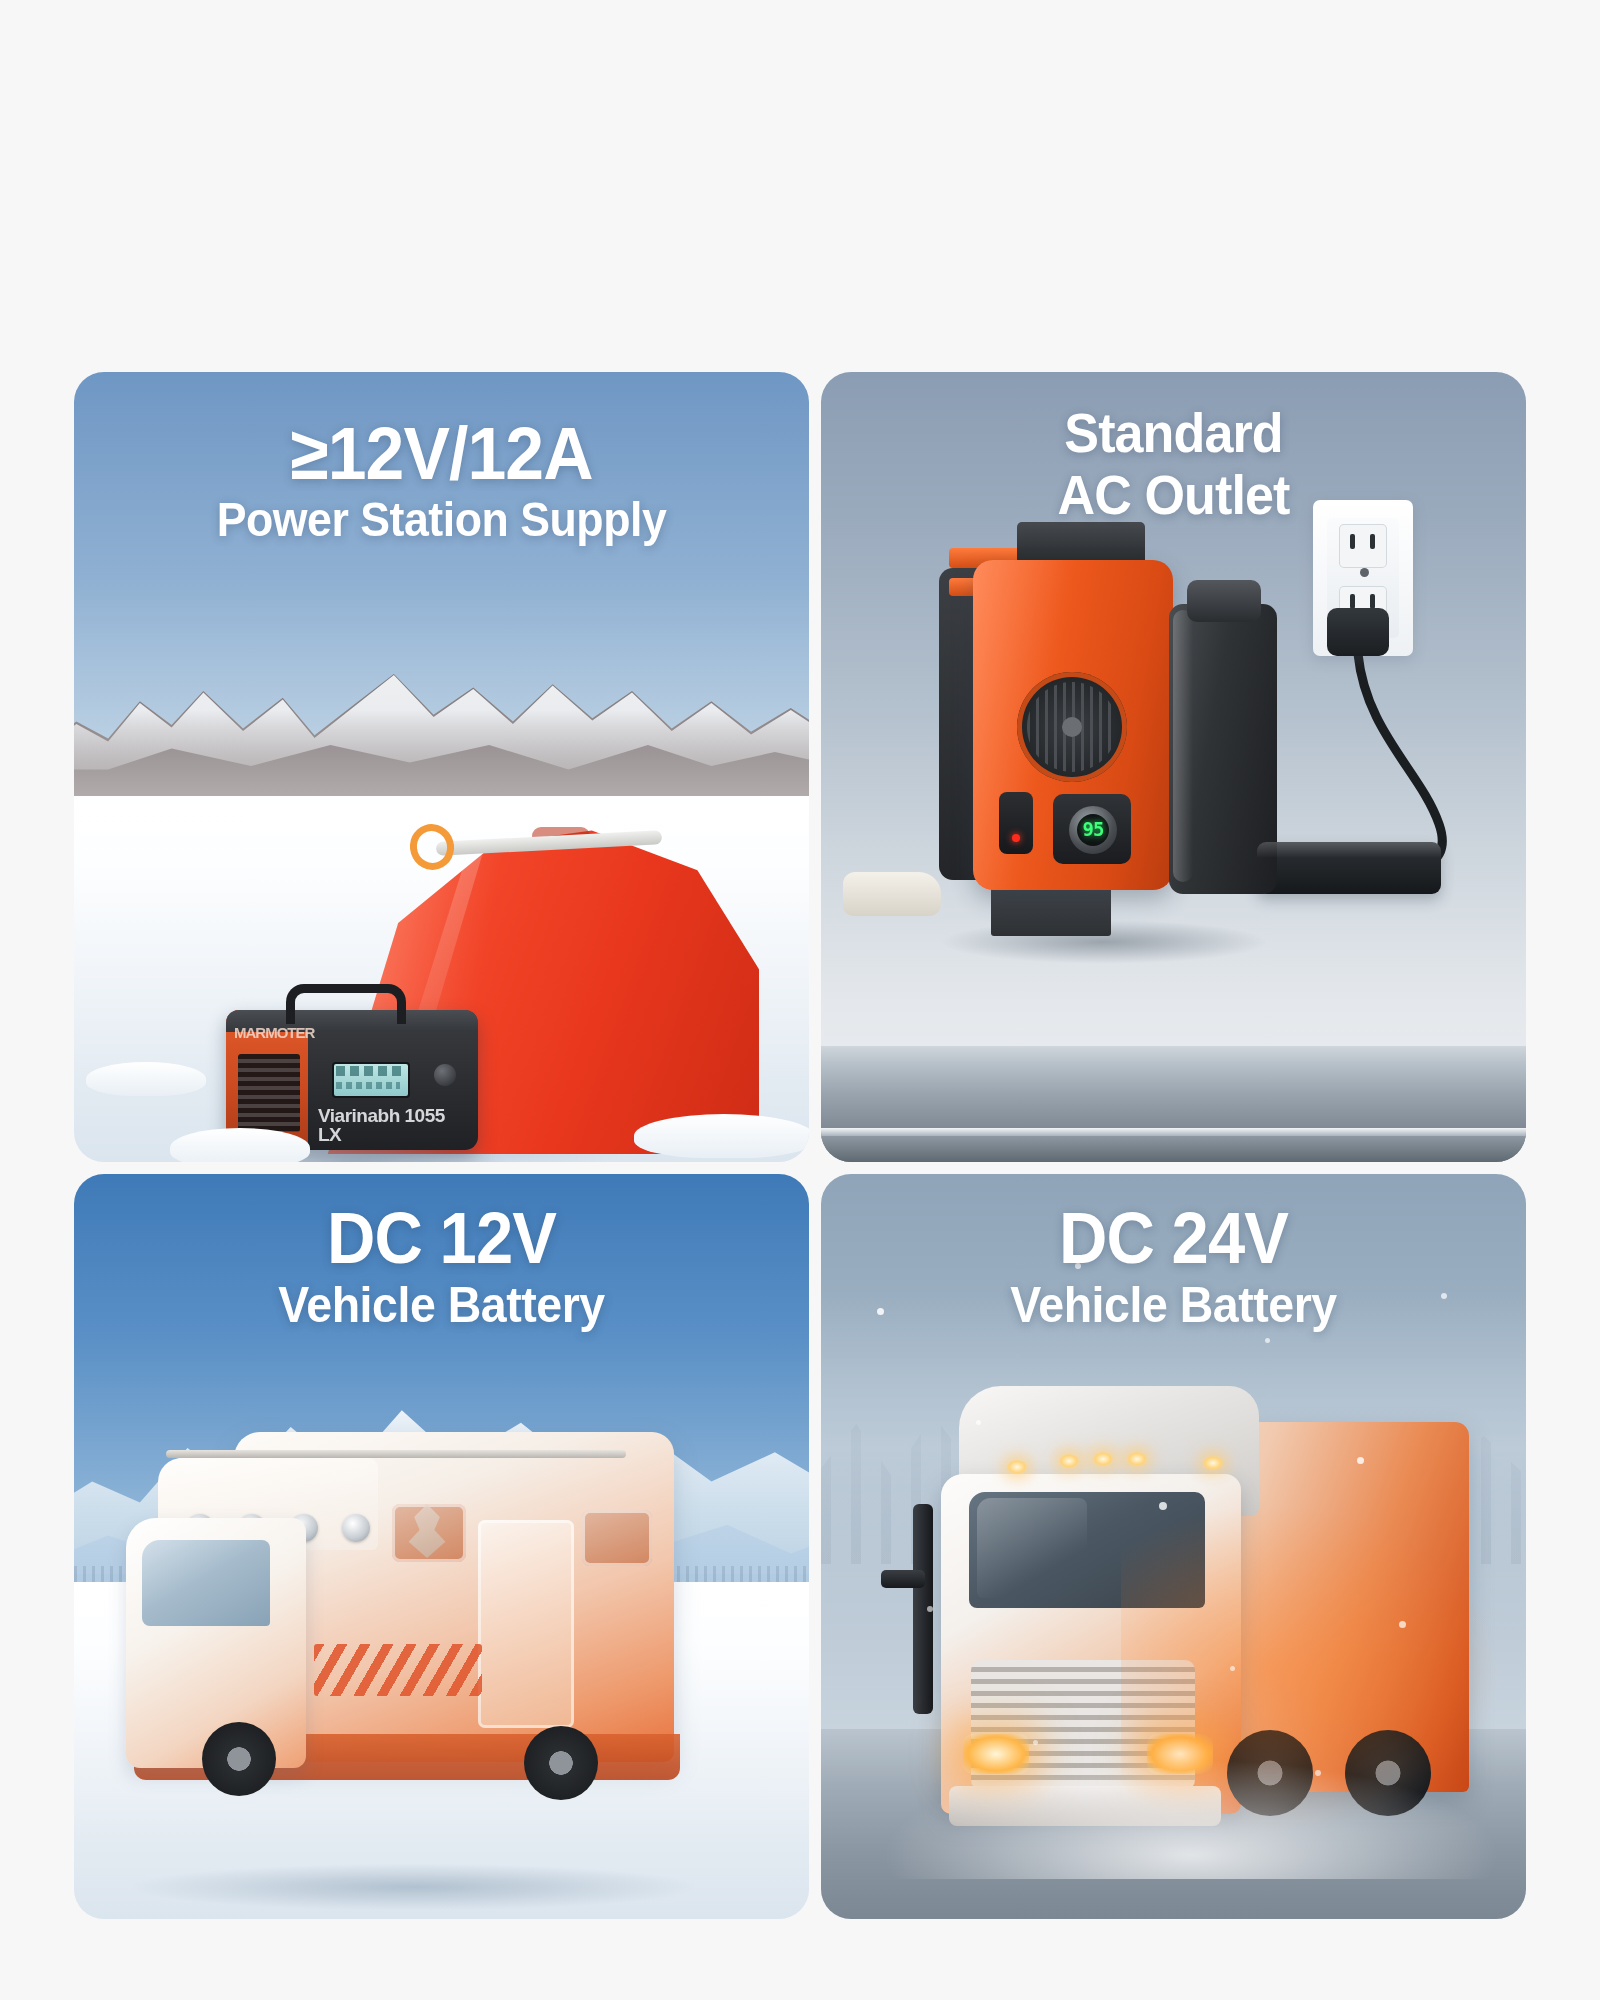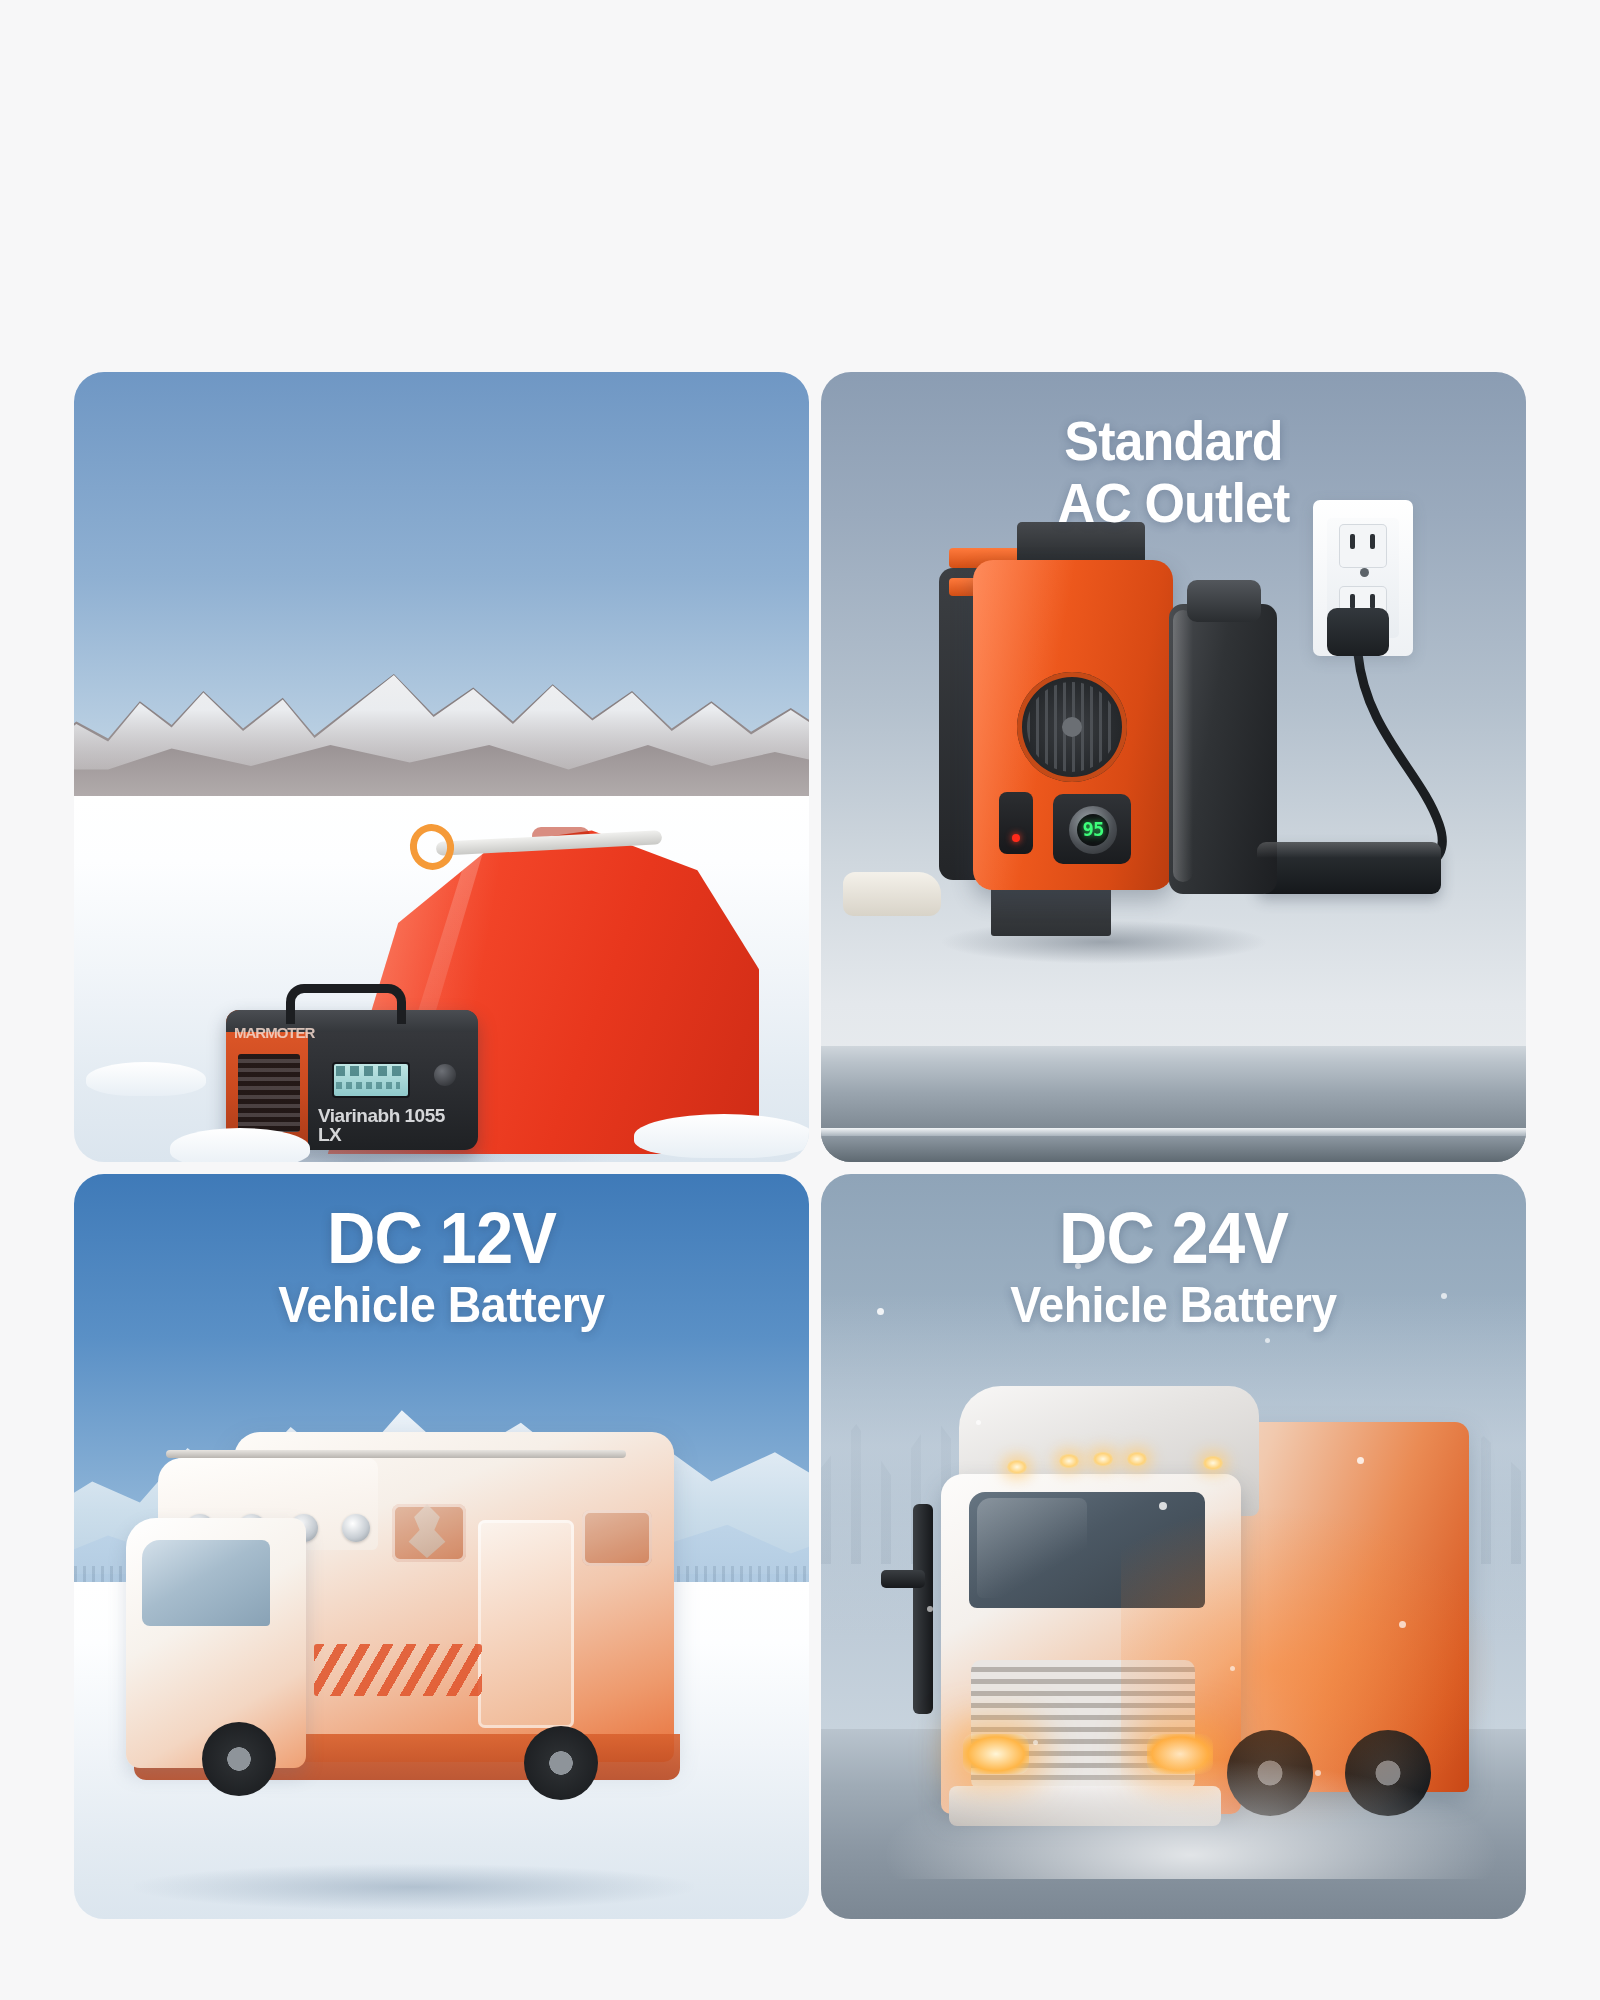--- a/index.html
+++ b/index.html
@@ -196,21 +196,21 @@
   }
 
   
   .lump {
     position:absolute; z-index:26; border-radius:50% 50% 40% 40%;
     background:linear-gradient(180deg,#ffffff,#e8eff5);
   }
 
   
   .p2 { background:linear-gradient(180deg,#8b9db3 0%,#9aaabd 18%,#b3c0cd 42%,#cfd7de 62%,#e4e8ec 80%,#eceff1 100%); }
-  .p2 .cap { top:38px; text-align:center; }
+  .p2 .cap { top:30px; text-align:center; }
   .p2 .cap-h { font-size:56px; line-height:62px; }
 
   .bench {
     position:absolute; left:0; bottom:0; width:100%; height:116px; z-index:10;
     background:linear-gradient(180deg,#cfd6dc 0%,#b9c2ca 14%,#9aa5af 40%,#7e8993 72%,#6d7881 100%);
   }
   .bench-edge {
     position:absolute; left:0; bottom:26px; width:100%; height:8px; z-index:11;
     background:linear-gradient(180deg,#f2f5f7,#aab4bd);
   }
@@ -600,20 +600,24 @@
       <div class="ps ps-lcd-t"></div>
       <div class="ps ps-lcd-t2"></div>
       <div class="ps ps-knob"></div>
       <div class="ps ps-brand">MARMOTER</div>
       <div class="ps ps-model">Viarinabh 1055 LX</div>
 
       <div class="lump" style="left:96px;top:756px;width:140px;height:40px;z-index:27;"></div>
       <div class="lump" style="left:560px;top:742px;width:180px;height:44px;z-index:27;"></div>
       <div class="lump" style="left:12px;top:690px;width:120px;height:34px;z-index:27;"></div>
 
+      <div class="cap">
+        <div class="cap-h">≥12V/12A</div>
+        <div class="cap-s">Power Station Supply</div>
+      </div>
     </div>
 
     <div class="panel p2">
 
       <div class="bench"></div>
       <div class="bench-edge"></div>
       <div class="bench-lip"></div>
 
       <div class="outlet ol-plate"></div>
       <div class="outlet ol-inner"></div>

